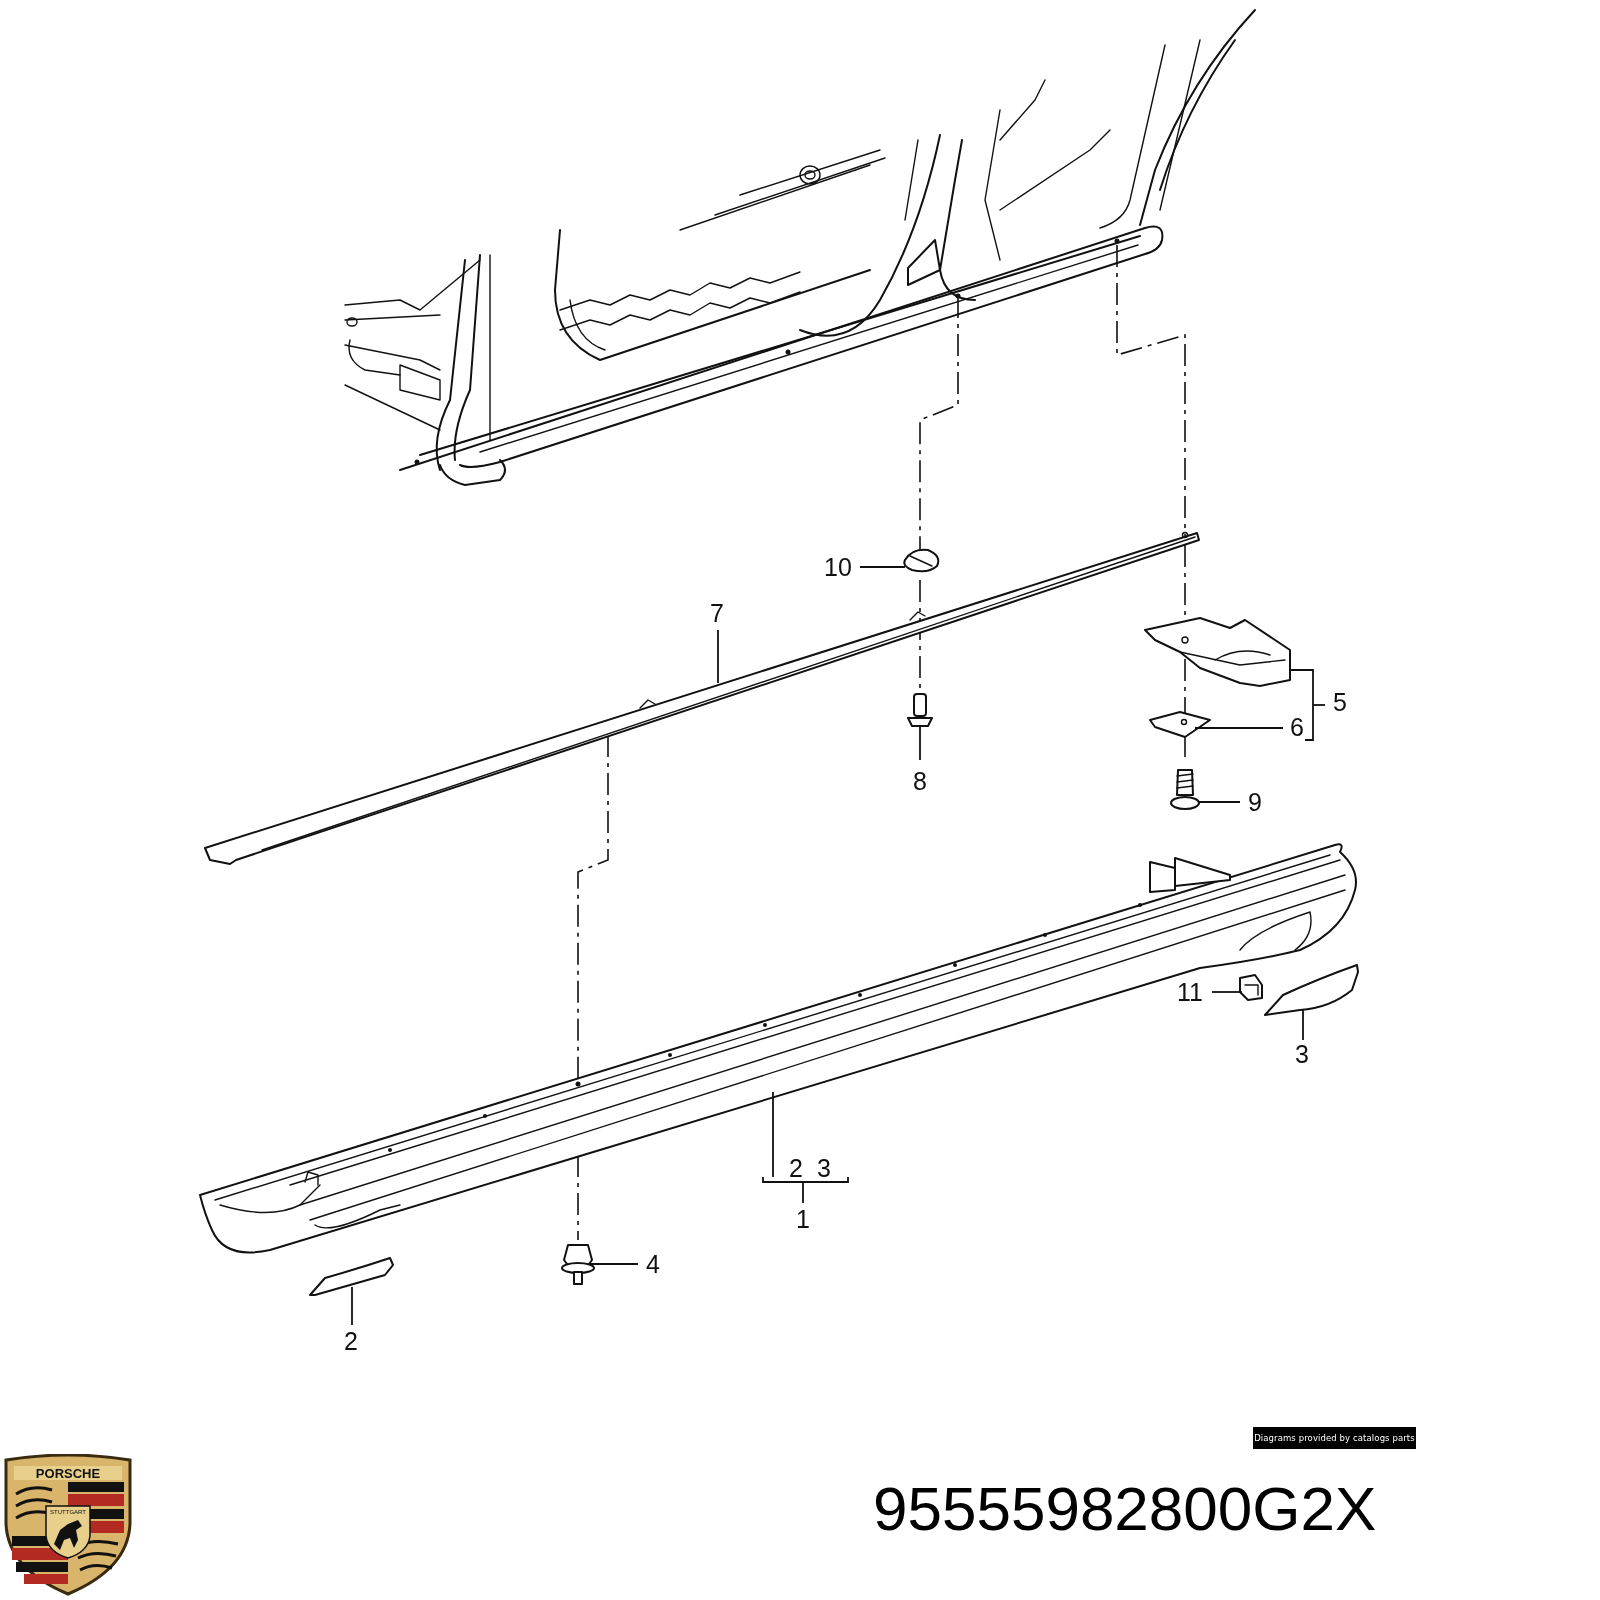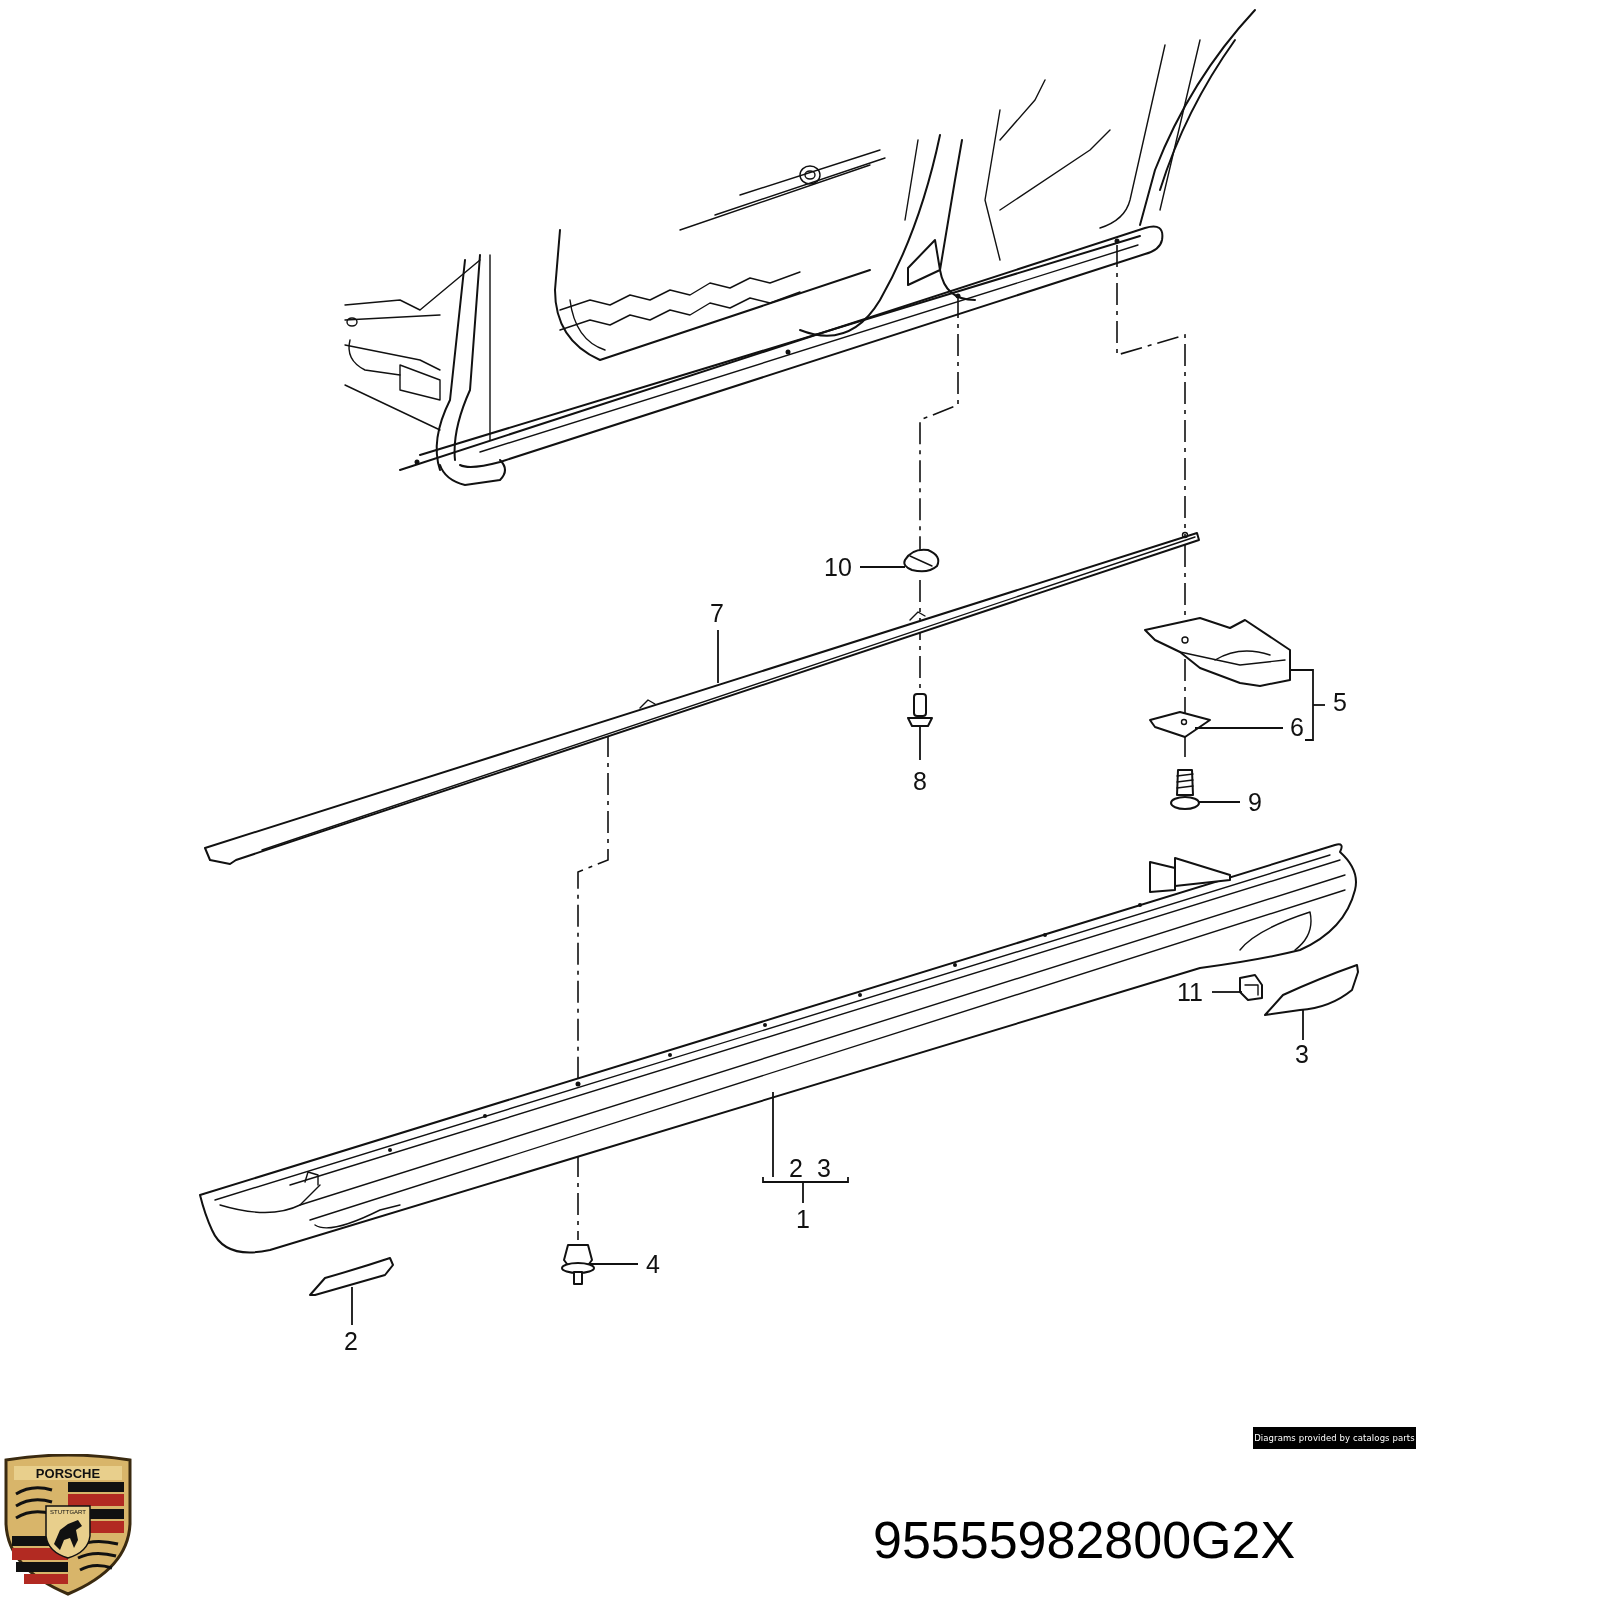--- a/index.html
+++ b/index.html
@@ -14,21 +14,21 @@
   #diagram .callout { font-family: "Liberation Sans", sans-serif; font-size: 25px; fill: #111; }
   #diagram .dot { fill: #111; }
 
   .credit-badge { position: absolute; left: 1237px; top: 1427px; width: 163px; height: 22px;
                   background: #000; color: #fff; font-family: "DejaVu Sans", sans-serif;
                   font-size: 8.5px; line-height: 22px; text-align: center; letter-spacing: 0.1px; margin-left: 16px; }
 
   .brand-logo { position: absolute; left: 2px; top: 1454px; width: 132px; height: 142px; }
 
   .part-number { position: absolute; left: 873px; top: 1478px; font-family: "Liberation Sans", sans-serif;
-                 font-size: 52px; color: #000; line-height: 1; letter-spacing: 0px; white-space: nowrap; margin-top: 36px; }
+                 font-size: 62px; color: #000; line-height: 1; letter-spacing: 0px; white-space: nowrap; }
 </style>
 </head>
 <body>
 
 <svg id="diagram" viewBox="0 0 1600 1600" xmlns="http://www.w3.org/2000/svg">
 
   <g>
 
     <path class="ln" d="M400 470 L1145 228 Q1165 222 1162 240 Q1160 250 1145 254 L500 462 Q470 470 460 465"></path>
     <path class="ln" d="M420 455 L1140 236"></path>

